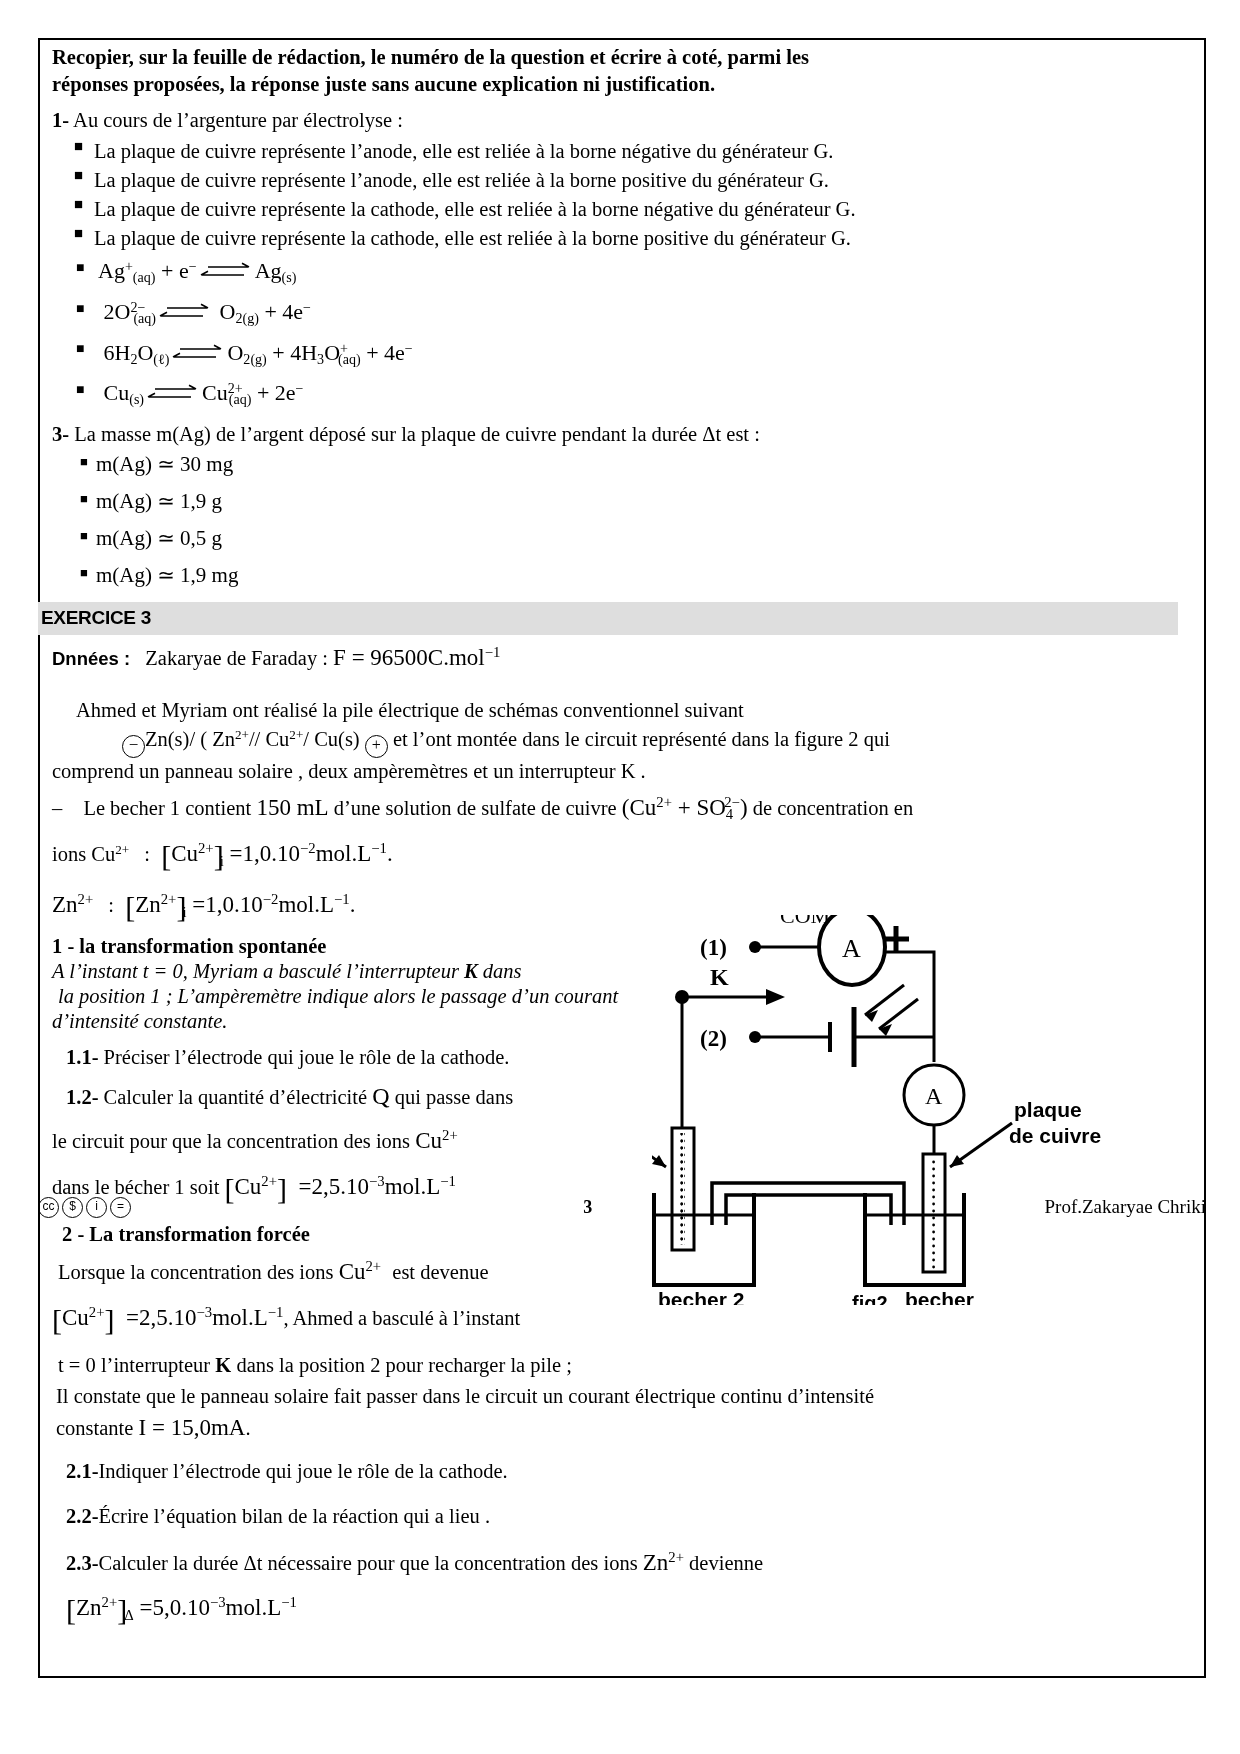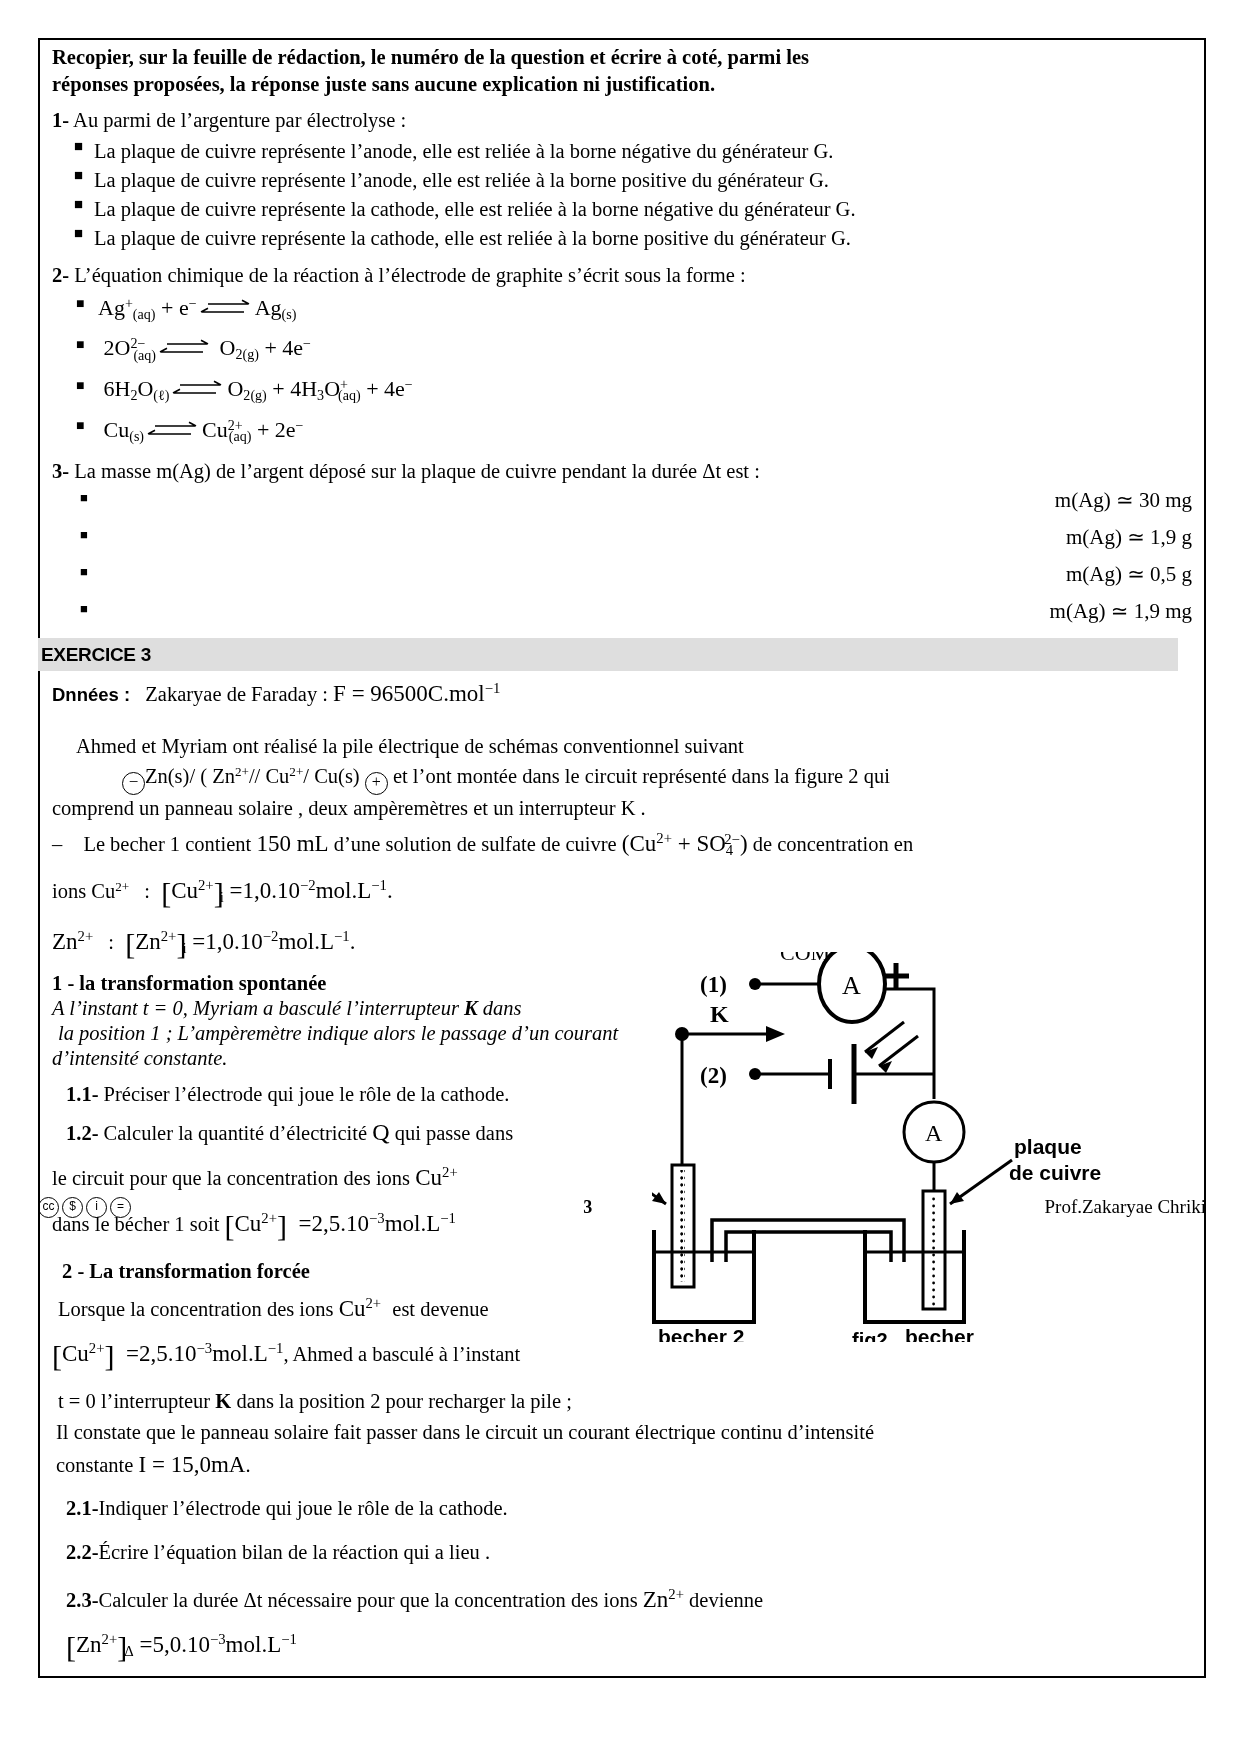--- a/index.html
+++ b/index.html
@@ -47,21 +47,21 @@
   
   .eqarrow{ display:inline-block; vertical-align:-2px; margin:0 3px; }
   .eqlist{ list-style:none; margin:6px 0 0 0; padding:0; }
   .eqlist li{
     position:relative; padding-left:46px; font-size:22px;
     line-height:1.0; margin-bottom:15px; white-space:nowrap;
   }
   .eqlist li:before{
     content:"\25A0"; position:absolute; left:24px; top:2px; font-size:14px;
   }
-  .masslist{ list-style:none; margin:5px 0 0 0; padding:0;text-align:right; }
+  .masslist{ list-style:none; margin:5px 0 0 0; padding:0; }
   .masslist li{
     position:relative; padding-left:44px; font-size:21px;
     line-height:1.0; margin-bottom:16px; white-space:nowrap;
   }
   .masslist li:before{
     content:"\25A0"; position:absolute; left:28px; top:1px; font-size:13px;
   }
   
   .banner{
     background:#dedede;
@@ -111,33 +111,29 @@
 <div class="page">
   <div class="frame"></div>
 
   <div class="content">
 
     <div class="hdr">Recopier, sur la feuille de rédaction, le numéro de la question et écrire à coté, parmi les</div>
     <div class="hdr">réponses proposées, la réponse juste sans aucune explication ni justification.</div>
 
     <div class="q">
       <span class="qnum">1-</span>
-      <span>Au parmi de l’argenture par électrolyse :</span>
+      <span>Au cours de l’argenture par électrolyse :</span>
     </div>
     <ul class="choices">
       <li>La plaque de cuivre représente l’anode, elle est reliée à la borne négative du générateur G.</li>
       <li>La plaque de cuivre représente l’anode, elle est reliée à la borne positive du générateur G.</li>
       <li>La plaque de cuivre représente la cathode, elle est reliée à la borne négative du générateur G.</li>
       <li>La plaque de cuivre représente la cathode, elle est reliée à la borne positive du générateur G.</li>
     </ul>
 
-    <div class="q">
-      <span class="qnum">2-</span>
-      <span>L’équation chimique de la réaction à l’électrode de graphite s’écrit sous la forme :</span>
-    </div>
 
     <ul class="eqlist">
       <li>
         <span class="m">Ag<sup>+</sup><sub>(aq)</sub> + e<sup>−</sup></span><span class="eqarrow"><svg width="52" height="18" viewBox="0 0 52 18">
               <path d="M8 5 H48 M42 1.2 L49 5 M2 13 H44 M8 9.2 L1 13" fill="none" stroke="#000" stroke-width="1.6"></path>
             </svg></span><span class="m">Ag<sub>(s)</sub></span>
       </li>
       <li>
         <span class="m">&nbsp;2O<sup>2−</sup><sub style="margin-left:-12px">(aq)</sub></span><span class="eqarrow"><svg width="52" height="18" viewBox="0 0 52 18">
               <path d="M8 5 H48 M42 1.2 L49 5 M2 13 H44 M8 9.2 L1 13" fill="none" stroke="#000" stroke-width="1.6"></path>

